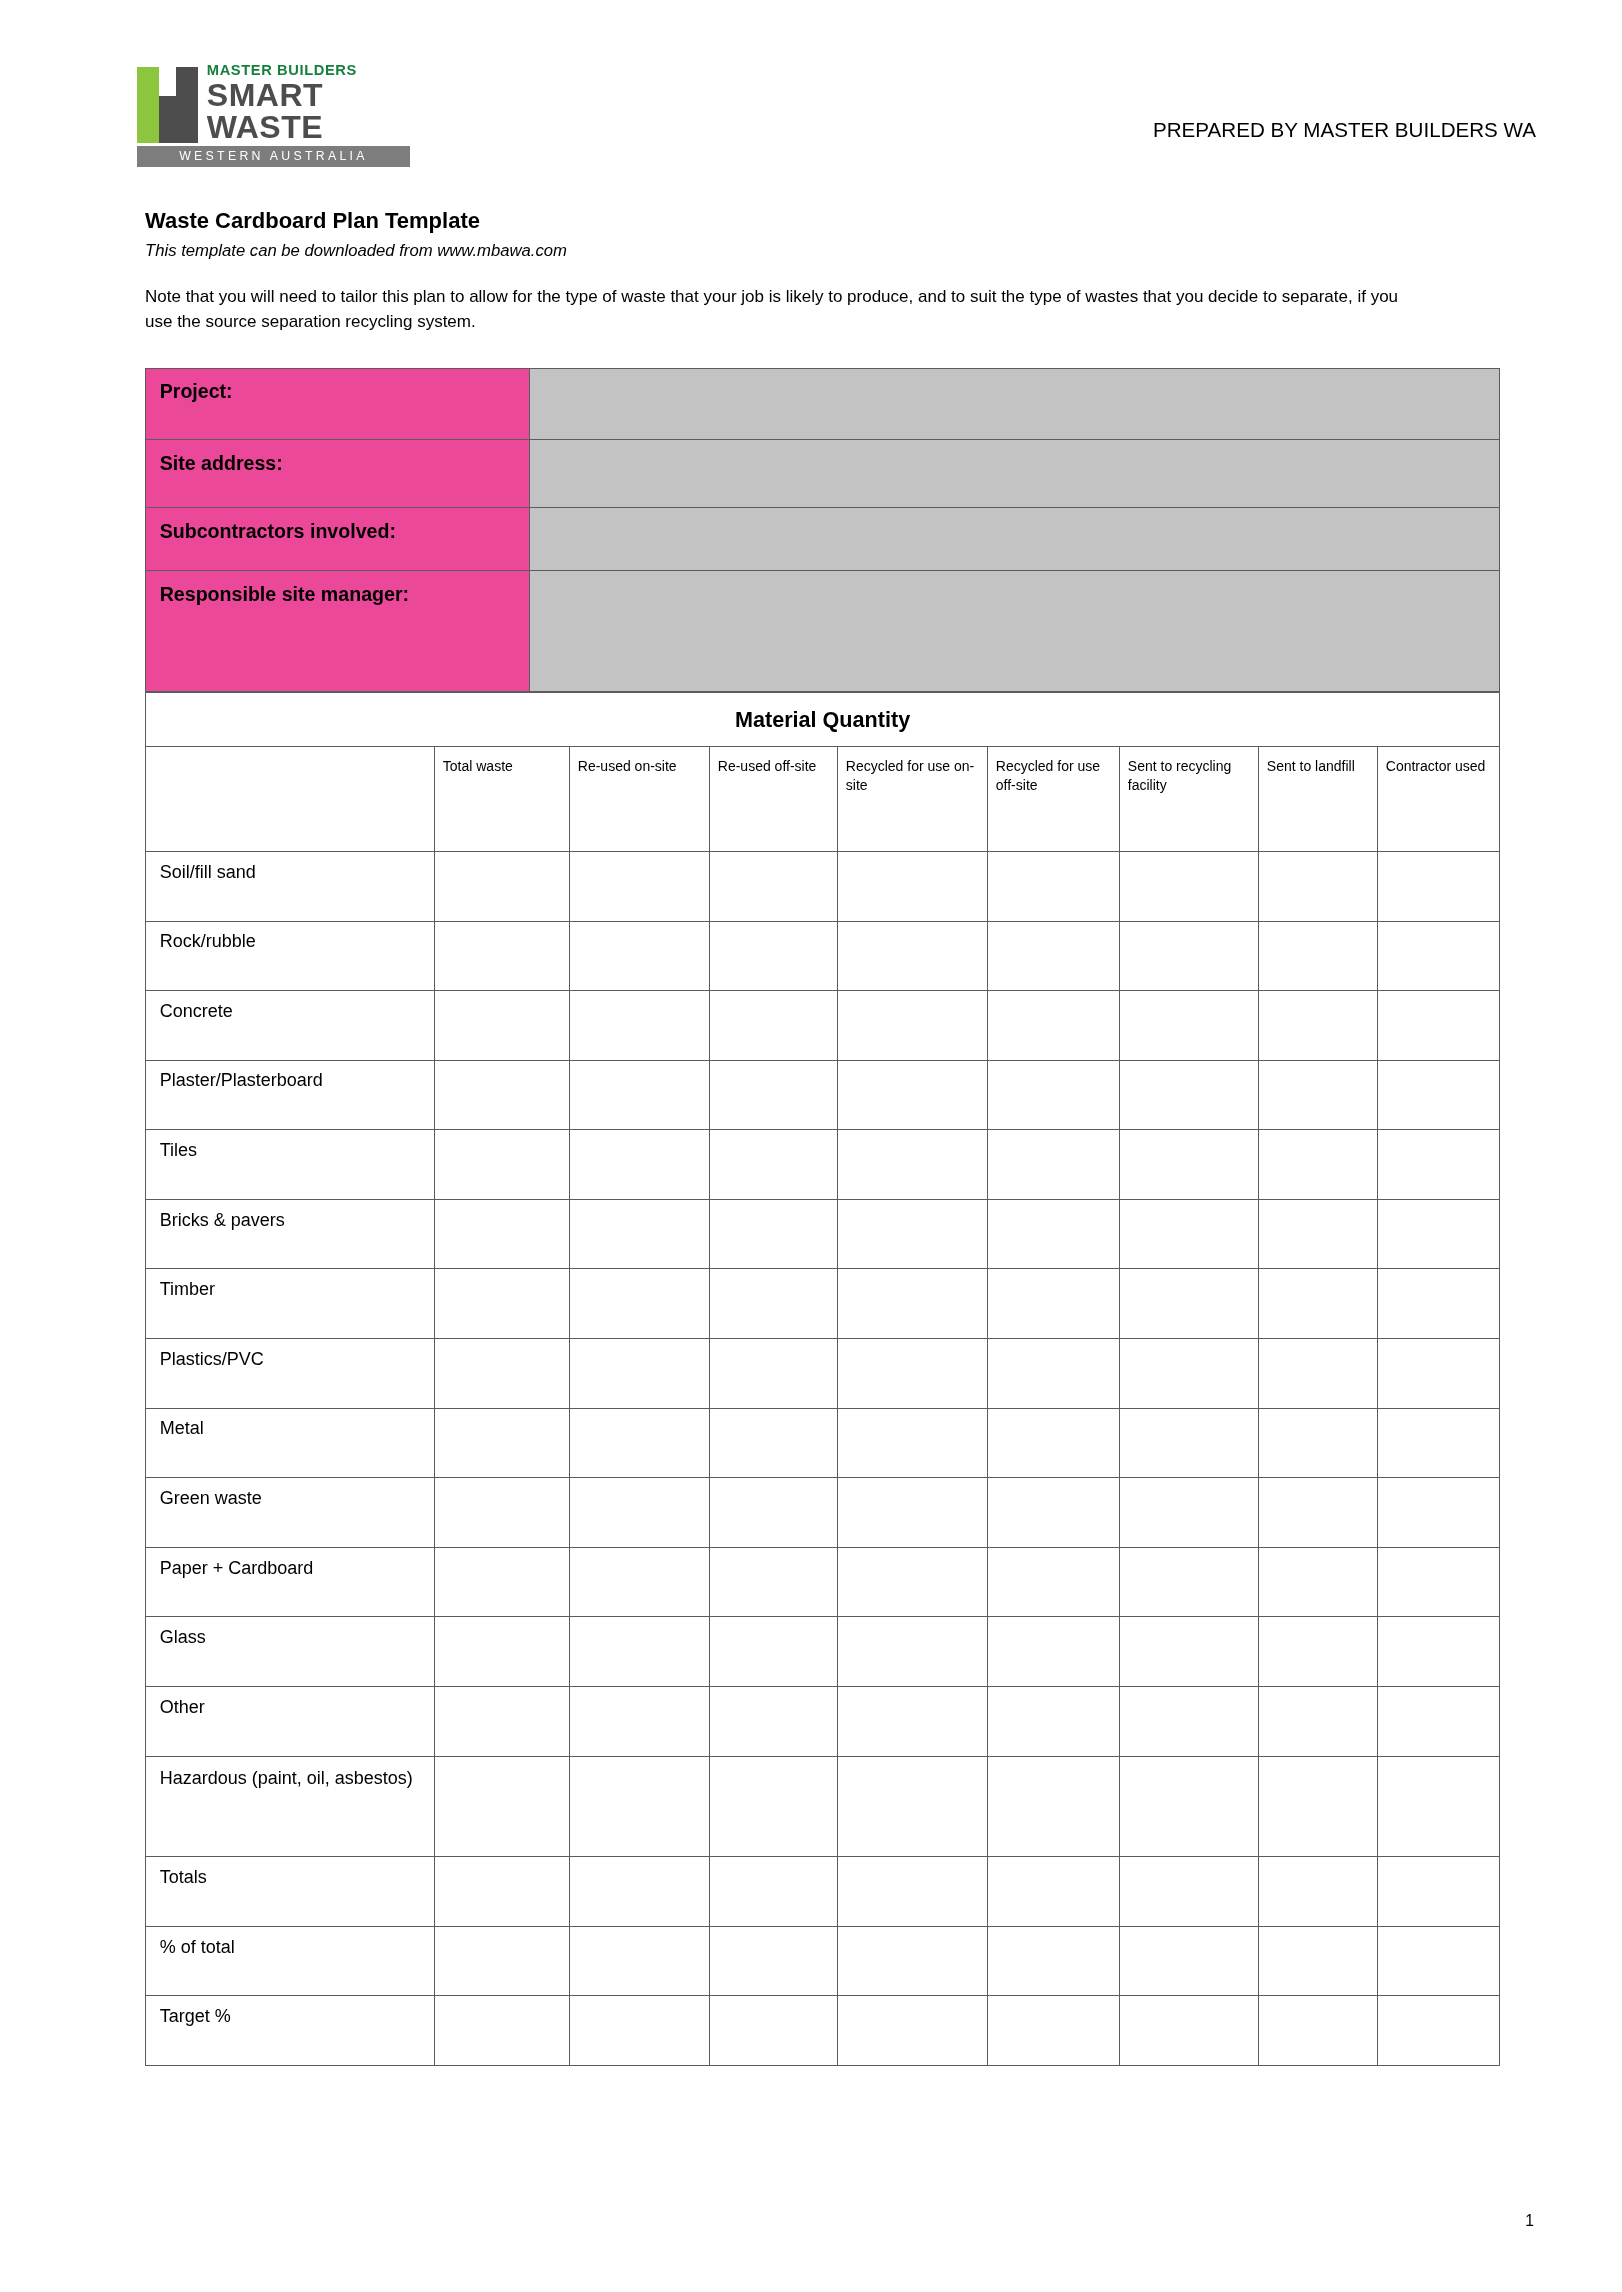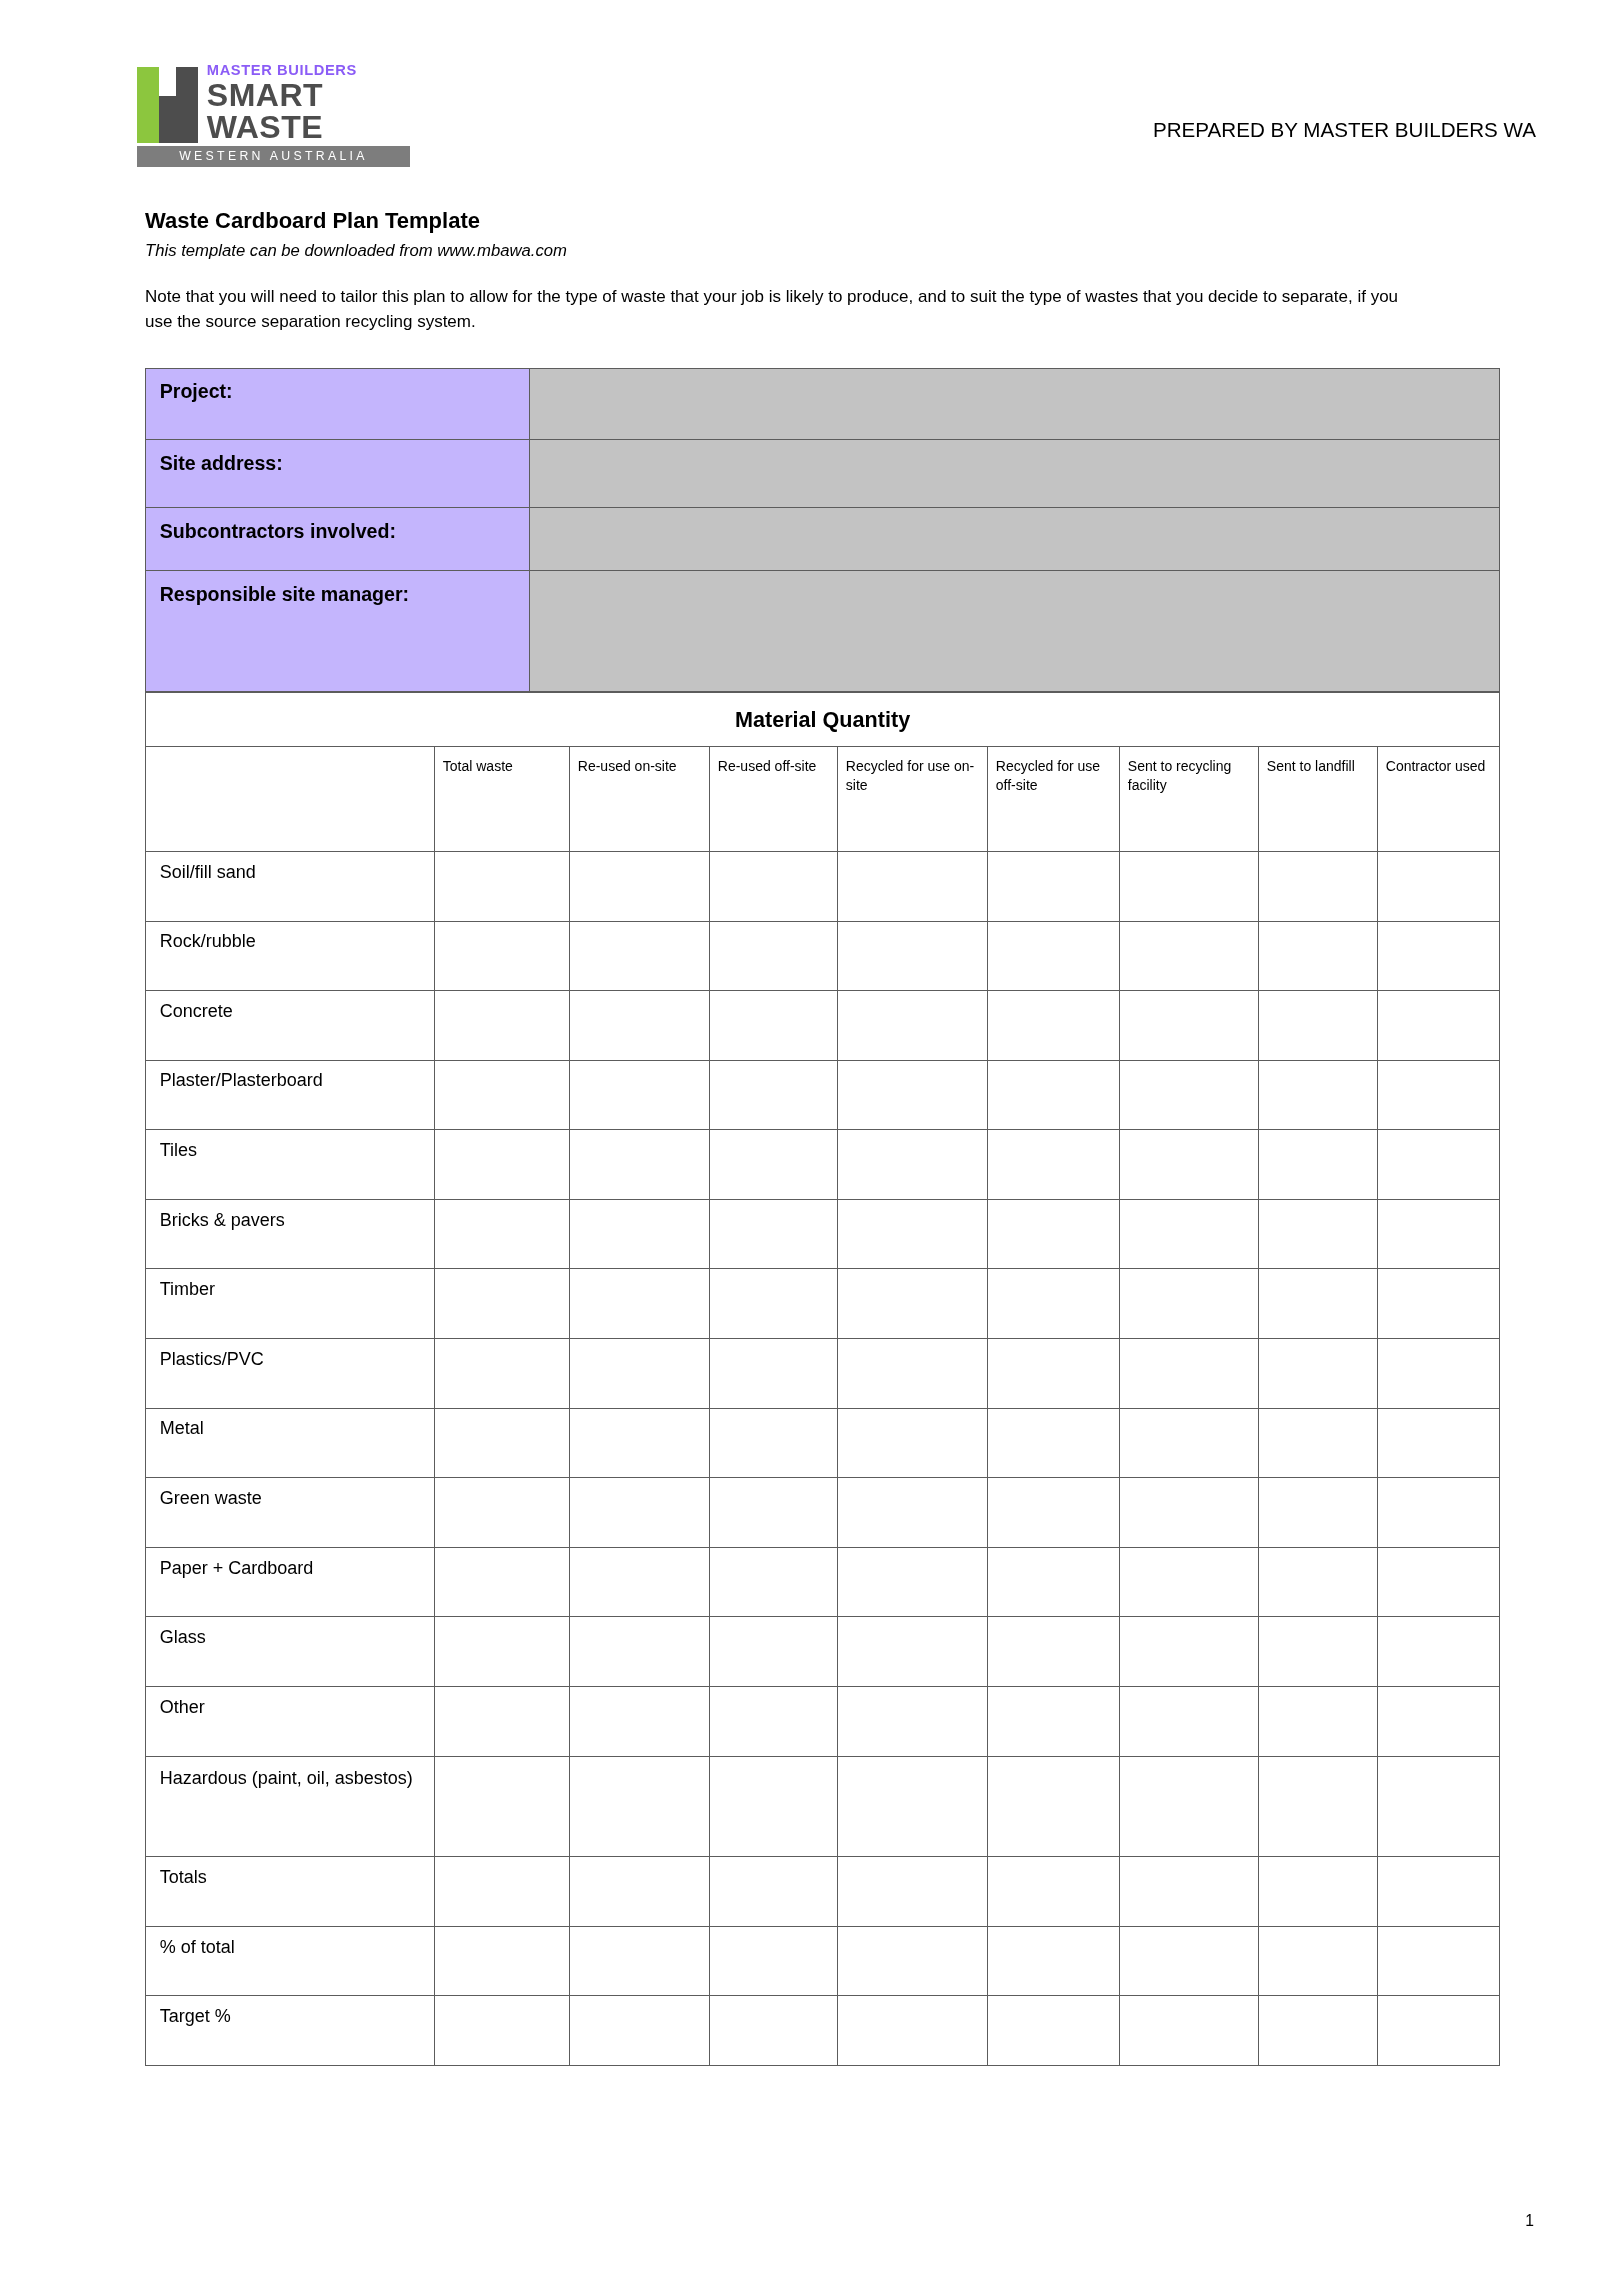--- a/index.html
+++ b/index.html
@@ -75,21 +75,21 @@
     width: 17.6px;
     height: 23.5px;
     background: #ffffff;
   }
   .logo-text {
     padding-top: 2px;
   }
   .logo-master {
     font-size: 14.7px;
     font-weight: bold;
-    color: #8b5cf6;
+    color: #15803d;
     letter-spacing: 0.6px;
     line-height: 15.7px;
   }
   .logo-smart, .logo-waste {
     font-size: 32px;
     font-weight: bold;
     color: #4d4d4d;
     letter-spacing: 0.5px;
     line-height: 32px;
   }
@@ -143,21 +143,21 @@
   }
   .info-table td {
     border: 1.5px solid #5c5c5c;
     vertical-align: top;
   }
   .info-label {
     width: 384px;
     font-size: 19.6px;
     font-weight: bold;
     padding: 11.8px 0 11.8px 13.7px;
-    background: #c4b5fd;
+    background: #ec4899;
   }
   .info-field {
     background: #c3c3c3;
   }
   .row-project .info-label { height: 47px; }
   .row-project .info-field { height: 47px; }
   .row-site .info-label { height: 43px; }
   .row-sub .info-label { height: 39px; }
   .row-mgr .info-label { height: 96px; }
 

